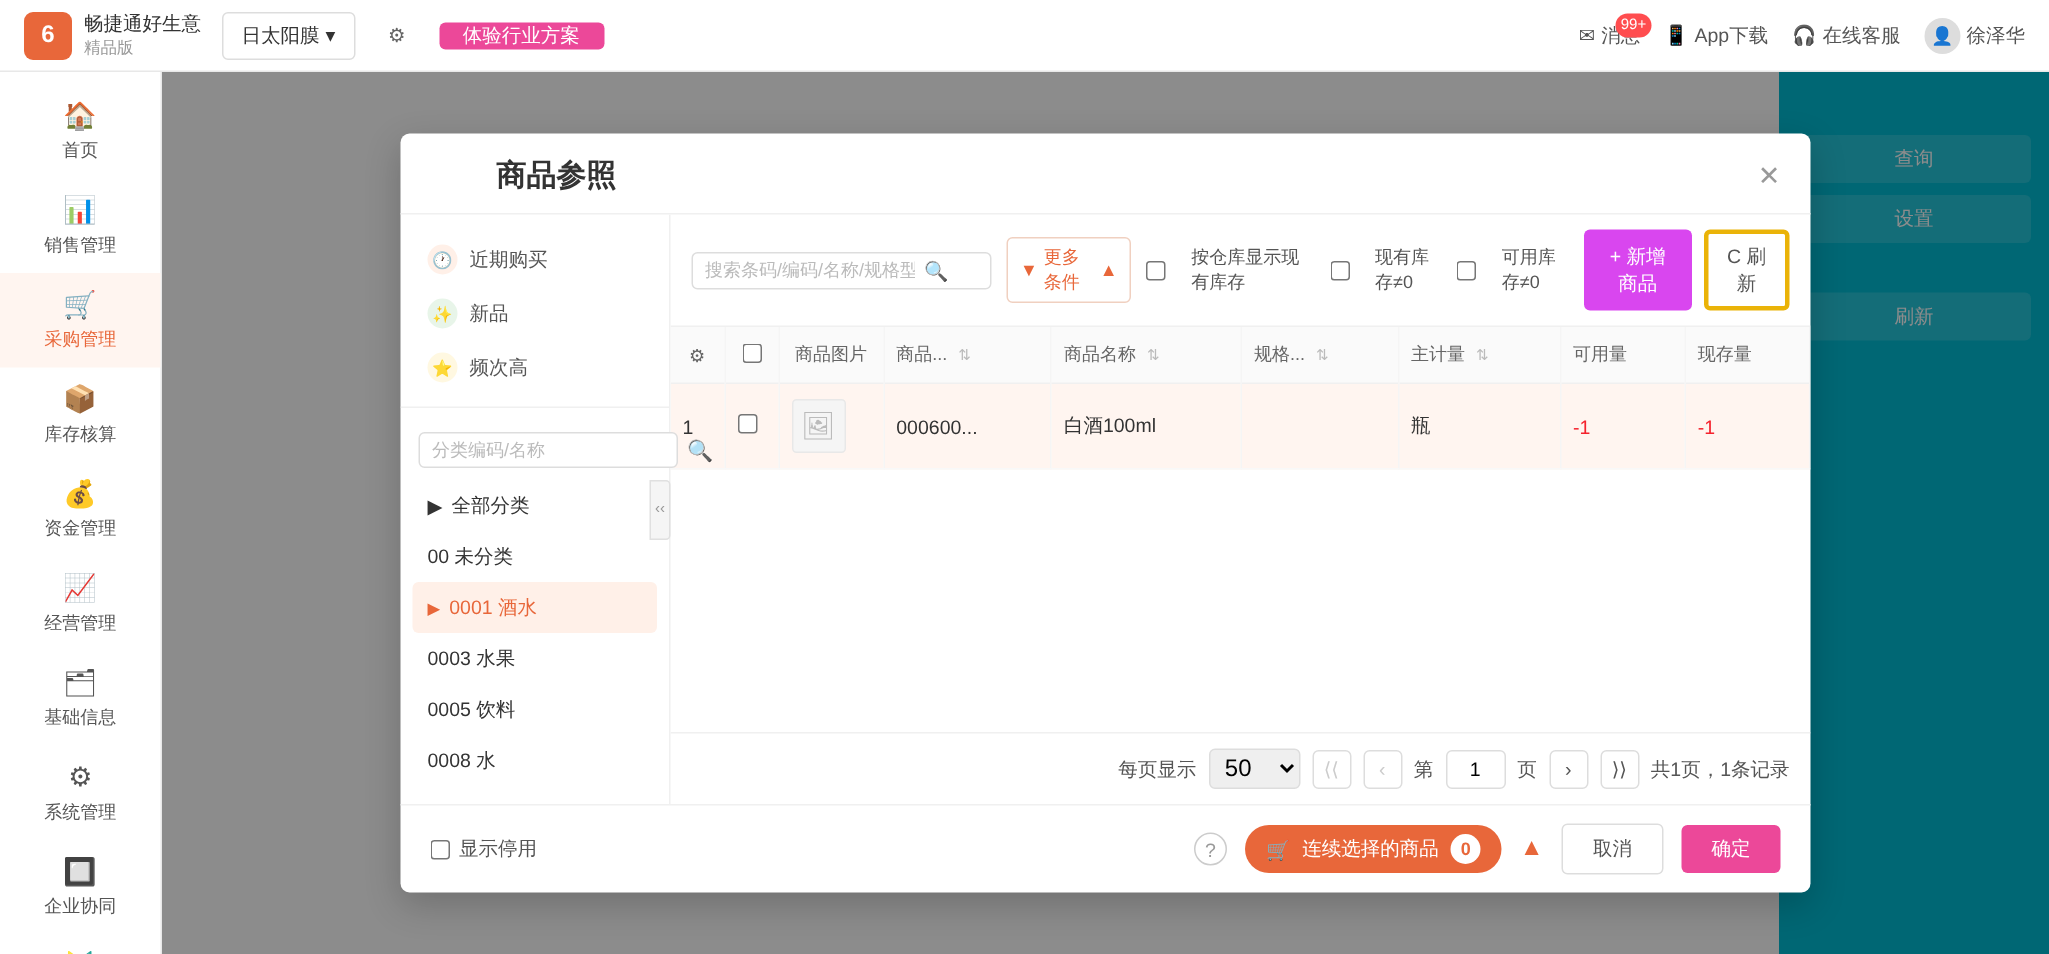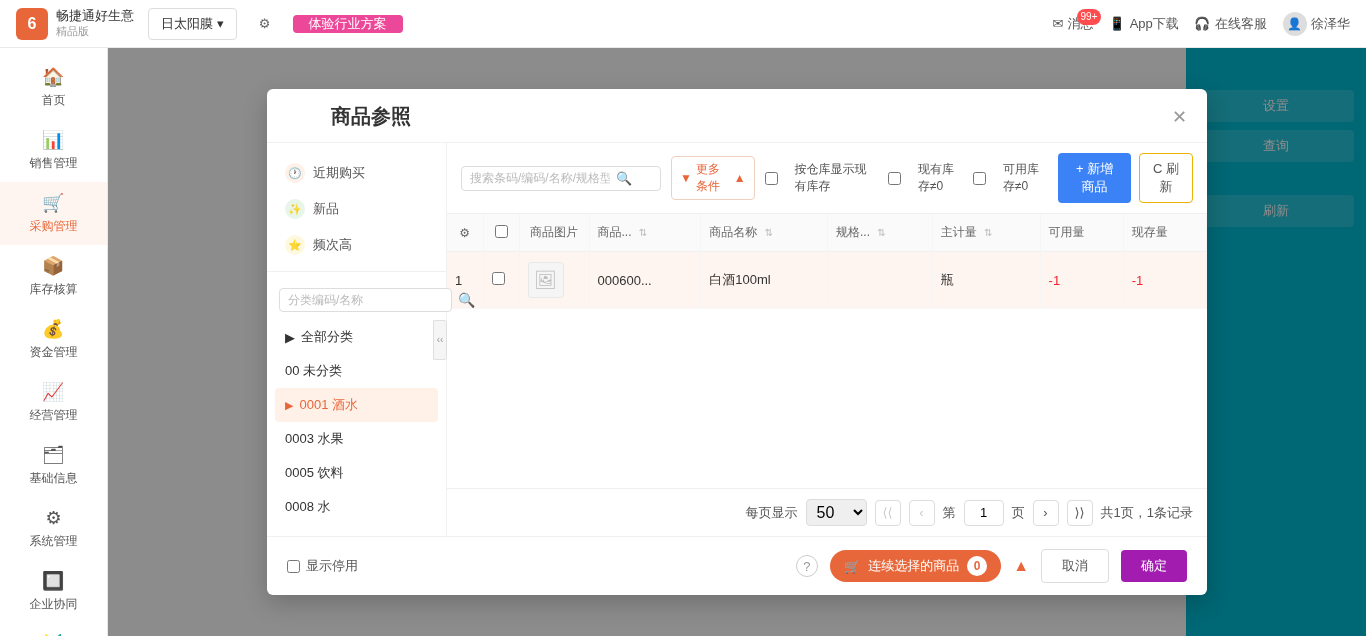--- a/index.html
+++ b/index.html
@@ -154,26 +154,26 @@
     .search-input-wrap input::placeholder { color: #bbb; }
     .filter-btn {
       display: flex; align-items: center; gap: 4px; color: #e8673a;
       cursor: pointer; font-size: 12px; border: 1px solid #f0d0c0;
       padding: 4px 8px; border-radius: 4px; background: #fff;
     }
     .checkbox-wrap { display: flex; align-items: center; gap: 17px; font-size: 12px; color: #555; }
     .checkbox-wrap input[type=checkbox] { cursor: pointer; }
     .toolbar-right { margin-left: auto; display: flex; gap: 8px; }
     .btn-add {
-      background: #3b82f6; color: white; border: none;
+      background: #d946ef; color: white; border: none;
       padding: 6px 14px; border-radius: 4px; cursor: pointer; font-size: 13px;
       display: flex; align-items: center; gap: 4px;
     }
     .btn-refresh {
-      background: #fff; color: #555; border: 1px solid #eab308;
+      background: #fff; color: #555; border: 3px solid #eab308;
       padding: 6px 12px; border-radius: 4px; cursor: pointer; font-size: 13px;
       display: flex; align-items: center; gap: 4px;
     }
 
     
     .modal-table { flex: 1; overflow: auto; }
     table { width: 100%; border-collapse: collapse; font-size: 13px; }
     thead tr { background: #fafafa; border-bottom: 1px solid #f0f0f0; }
     th {
       padding: 10px 8px; text-align: left; color: #666; font-weight: 500;
@@ -226,21 +226,21 @@
       display: flex; align-items: center; gap: 8px;
       background: #e8673a; color: white; border-radius: 20px;
       padding: 6px 14px; font-size: 13px;
     }
     .cart-count { background: white; color: #e8673a; border-radius: 50%; width: 20px; height: 20px; display: flex; align-items: center; justify-content: center; font-size: 12px; font-weight: bold; }
     .btn-cancel {
       background: #fff; color: #555; border: 1px solid #ddd;
       padding: 7px 20px; border-radius: 4px; cursor: pointer; font-size: 13px;
     }
     .btn-confirm {
-      background: #a21caf; color: white; border: none;
+      background: #ec4899; color: white; border: none;
       padding: 7px 20px; border-radius: 4px; cursor: pointer; font-size: 13px;
     }
     .chevron-up { color: #e8673a; font-size: 16px; cursor: pointer; }
     .help-icon { width: 22px; height: 22px; border-radius: 50%; border: 1px solid #ccc; display: flex; align-items: center; justify-content: center; color: #999; font-size: 13px; cursor: pointer; }
   </style>
 </head>
 <body>
 
 <div style="position: fixed; top: 0; left: 0; width: 1366px; height: 636px; background: #f0f2f5;">
 
@@ -330,22 +330,22 @@
       </div>
 
     </div>
 
     <div class="content-area">
 
       <div style="position:absolute;right:0;top:0;width:180px;height:100%;background:#00bcd4;z-index:0;"></div>
       <div style="position:absolute;left:0;top:0;width:calc(100% - 180px);background:#fff;height:100%;z-index:0;"></div>
 
       <div style="position:absolute;right:0;top:30px;width:180px;z-index:1;display:flex;flex-direction:column;gap:8px;padding:12px;">
+        <button style="background:rgba(255,255,255,0.15);color:white;border:none;padding:7px 14px;border-radius:4px;font-size:13px;cursor:pointer;width:100%;">查询</button>
         <button style="background:rgba(255,255,255,0.15);color:white;border:none;padding:7px 14px;border-radius:4px;font-size:13px;cursor:pointer;width:100%;">设置</button>
-        <button style="background:rgba(255,255,255,0.15);color:white;border:none;padding:7px 14px;border-radius:4px;font-size:13px;cursor:pointer;width:100%;">查询</button>
         <button style="background:rgba(255,255,255,0.15);color:white;border:none;padding:7px 14px;border-radius:4px;font-size:13px;cursor:pointer;width:100%;margin-top:25px;">刷新</button>
       </div>
 
       <div class="modal-overlay">
         <div class="modal">
 
           <div class="modal-header">
             <span class="modal-title">商品参照</span>
             <span class="modal-close">✕</span>
           </div>

